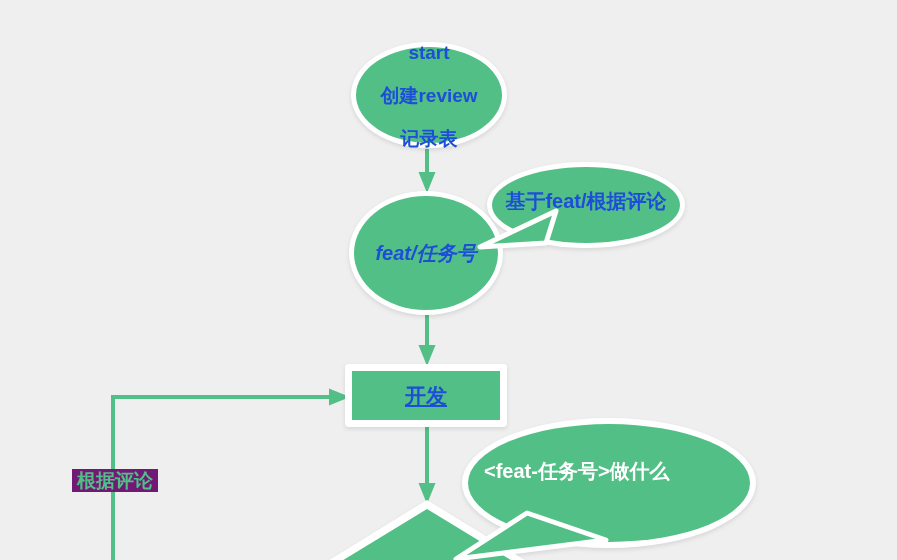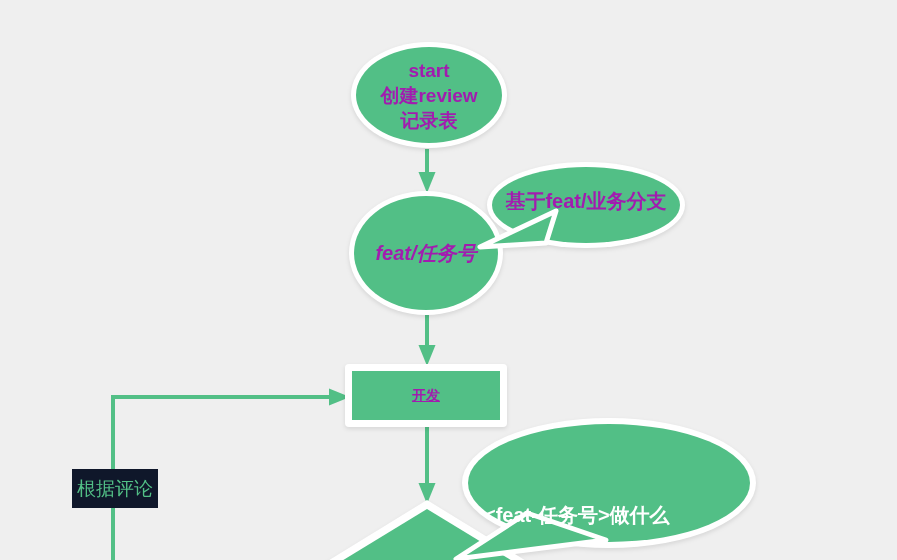--- a/index.html
+++ b/index.html
@@ -12,44 +12,45 @@
     font-family: "Liberation Sans", "DejaVu Sans", sans-serif;
   }
   .canvas svg { position: absolute; left: 0; top: 0; }
   .shapes { filter: drop-shadow(0 2px 2px rgba(0,0,0,0.10)); }
   .node-label {
     position: absolute;
     display: flex;
     flex-direction: column;
     align-items: center;
     justify-content: center;
-    color: #a21caf;
+    color: #1d4ed8;
     font-weight: bold;
     text-align: center;
     pointer-events: none;
+    gap: 18px;
   }
   .start-label   { left: 357px; top: 56px;  width: 144px; height: 78px; font-size: 19px; line-height: 25px; }
   .branch-label  { left: 354px; top: 196px; width: 144px; height: 114px; font-size: 20px; font-style: italic; }
-  .develop-label { left: 352px; top: 371px; width: 148px; height: 49px; font-size: 14px; text-decoration: underline; }
+  .develop-label { left: 352px; top: 371px; width: 148px; height: 49px; font-size: 21px; text-decoration: underline; }
   .callout1-label{ left: 492px; top: 180px; width: 188px; height: 42px; font-size: 20px; }
   .callout2-label{
     position: absolute;
     left: 484px; top: 459px; width: 250px;
     color: #ffffff; font-weight: bold;
     font-size: 20px; line-height: 25px;
-    text-align: left; pointer-events: none; margin-top: 44px;
+    text-align: left; pointer-events: none;
   }
   .edge-label {
     position: absolute;
     left: 72px; top: 469px;
-    background: #0f172a;
+    background: #701a75;
     color: #52bf86;
     font-size: 19px;
-    font-weight: normal;
-    padding: 10px 5px;
+    font-weight: bold;
+    padding: 2px 5px;
     line-height: 19px;
     white-space: nowrap;
   }
 </style>
 </head>
 <body>
 
 <div class="canvas">
 
   <svg width="897" height="560" viewBox="0 0 897 560">
@@ -94,21 +95,21 @@
   <div class="node-label start-label">
     <span>start</span>
     <span>创建review</span>
     <span>记录表</span>
   </div>
 
   <div class="node-label branch-label">feat/任务号</div>
 
   <div class="node-label develop-label">开发</div>
 
-  <div class="node-label callout1-label">基于feat/业务分支</div>
+  <div class="node-label callout1-label">基于feat/根据评论</div>
 
   <div class="callout2-label">
     <div>&lt;feat-任务号&gt;做什么</div>
   </div>
 
   <div class="edge-label">根据评论</div>
 
 </div>
 
 </body></html>

